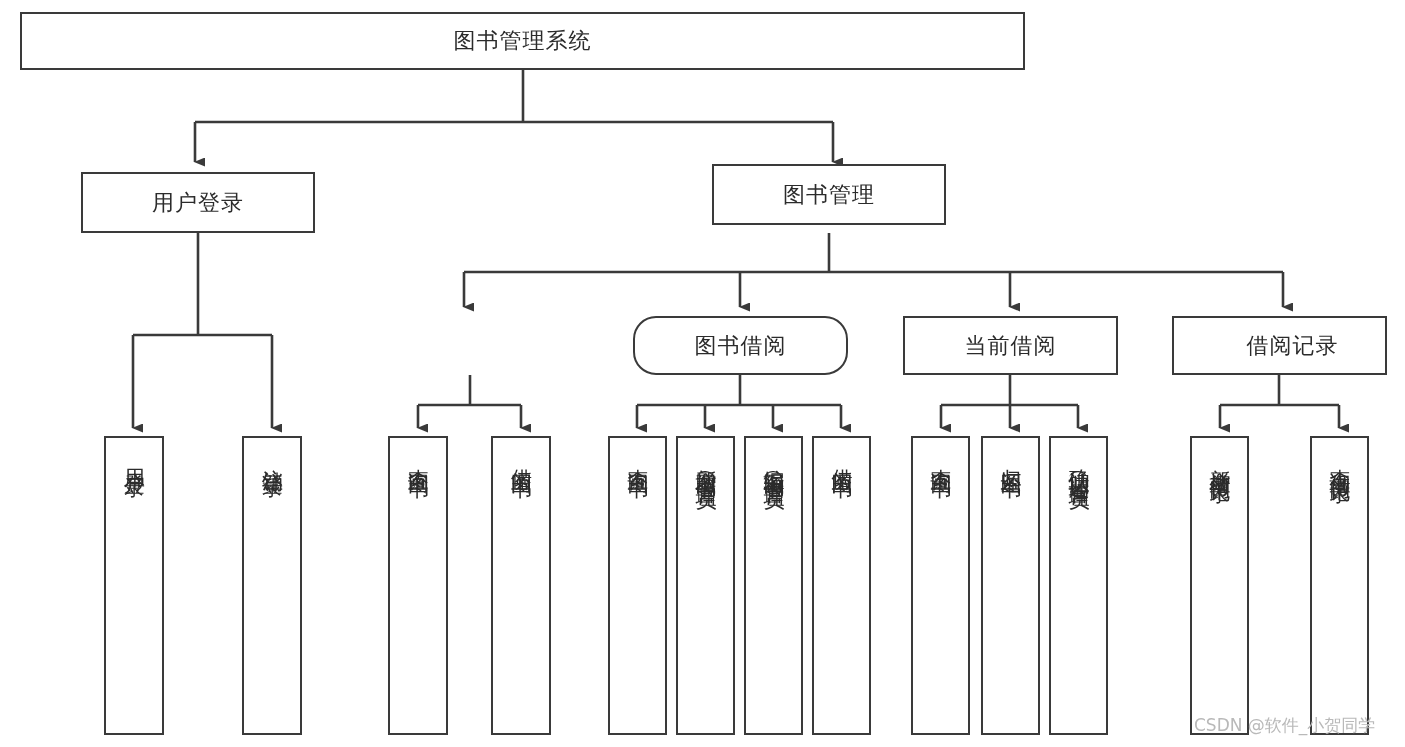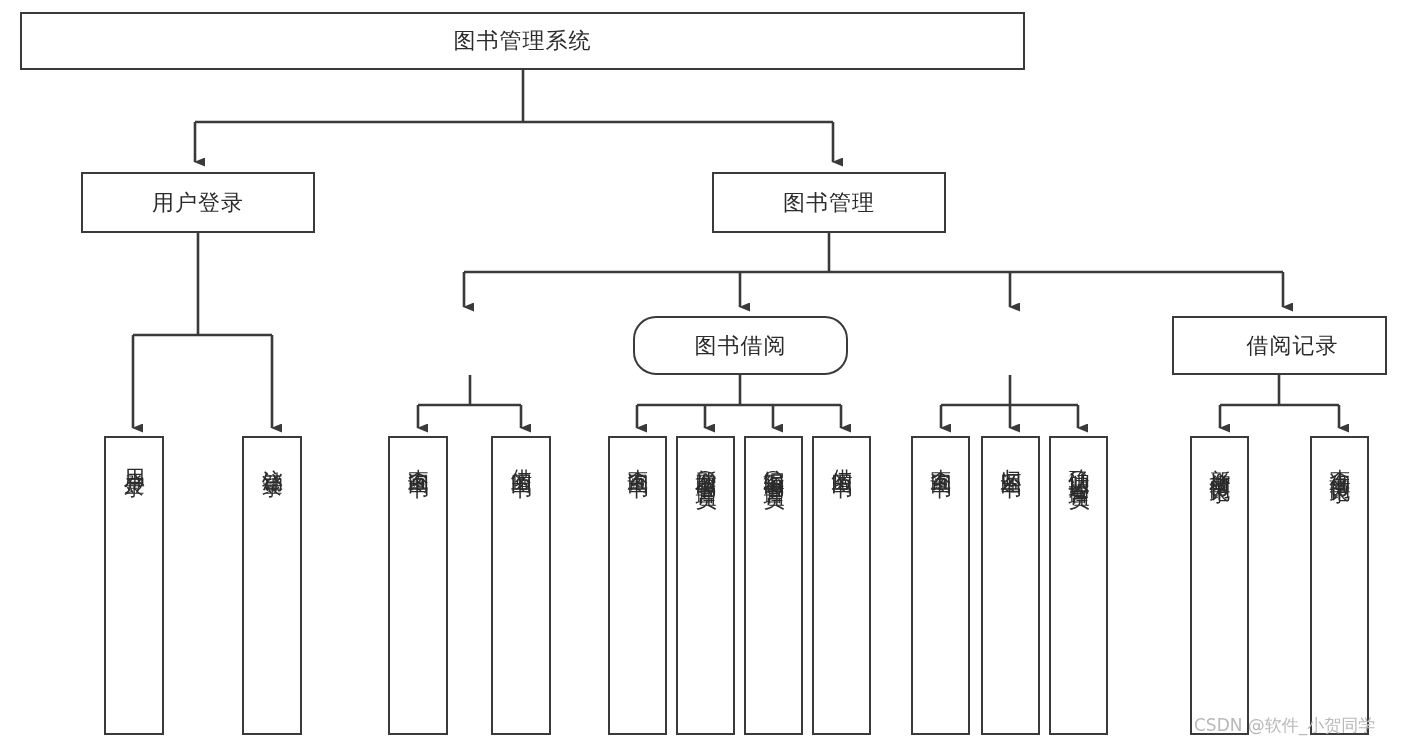--- a/index.html
+++ b/index.html
@@ -122,26 +122,29 @@
     </g>
   </svg>
 
   <div class="node horiz" style="left:20px; top:12px; width:1005px; height:58px;">
     <span class="htext">图书管理系统</span>
   </div>
 
   <div class="node horiz" style="left:81px; top:172px; width:234px; height:61px;">
     <span class="htext">用户登录</span>
   </div>
-  <div class="node horiz" style="left:712px; top:172px; width:234px; height:61px;">
+  <div class="node horiz" style="left:712px; top:164px; width:234px; height:61px;">
     <span class="htext">图书管理</span>
   </div>
 
   <div class="node horiz" style="left:633px; top:316px; width:215px; height:59px;border-radius:23px;">
     <span class="htext">图书借阅</span>
+  </div>
+  <div class="node horiz" style="left:903px; top:316px; width:215px; height:59px;">
+    <span class="htext">当前借阅</span>
   </div>
   <div class="node horiz" style="left:1172px; top:316px; width:215px; height:59px;padding-left:26px;">
     <span class="htext">借阅记录</span>
   </div>
 
   <div class="node vert" style="left:104px; top:436px; width:60px; height:299px;">
     <span class="vtext">用户登录</span>
   </div>
   <div class="node vert" style="left:242px; top:436px; width:60px; height:299px;">
     <span class="vtext">注销登录</span>

